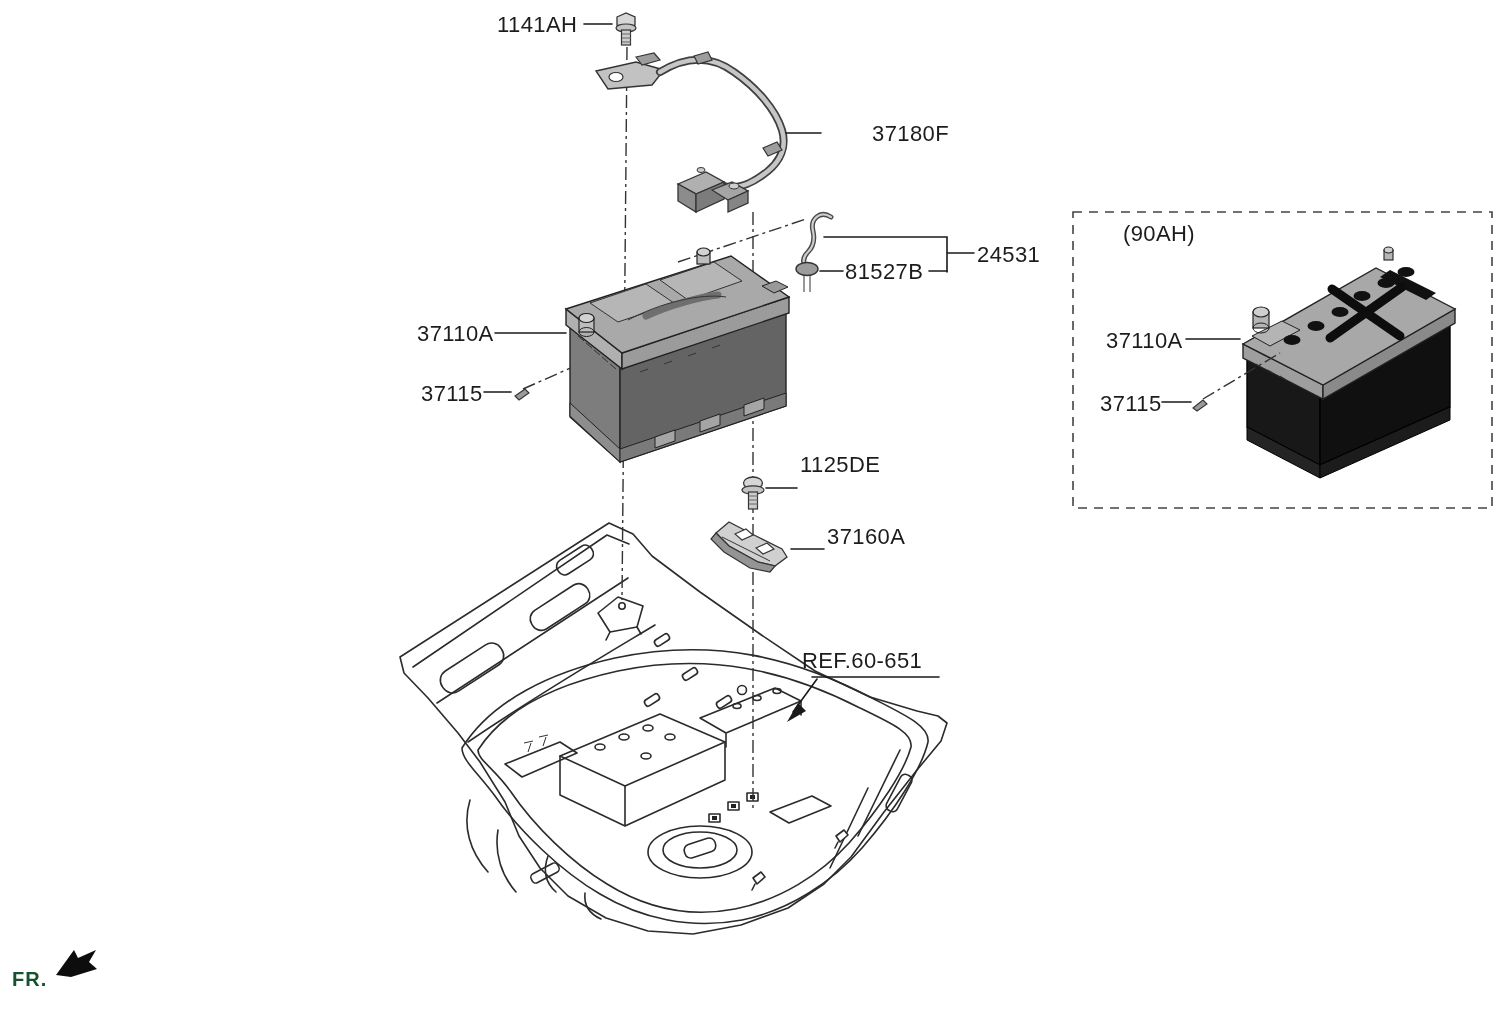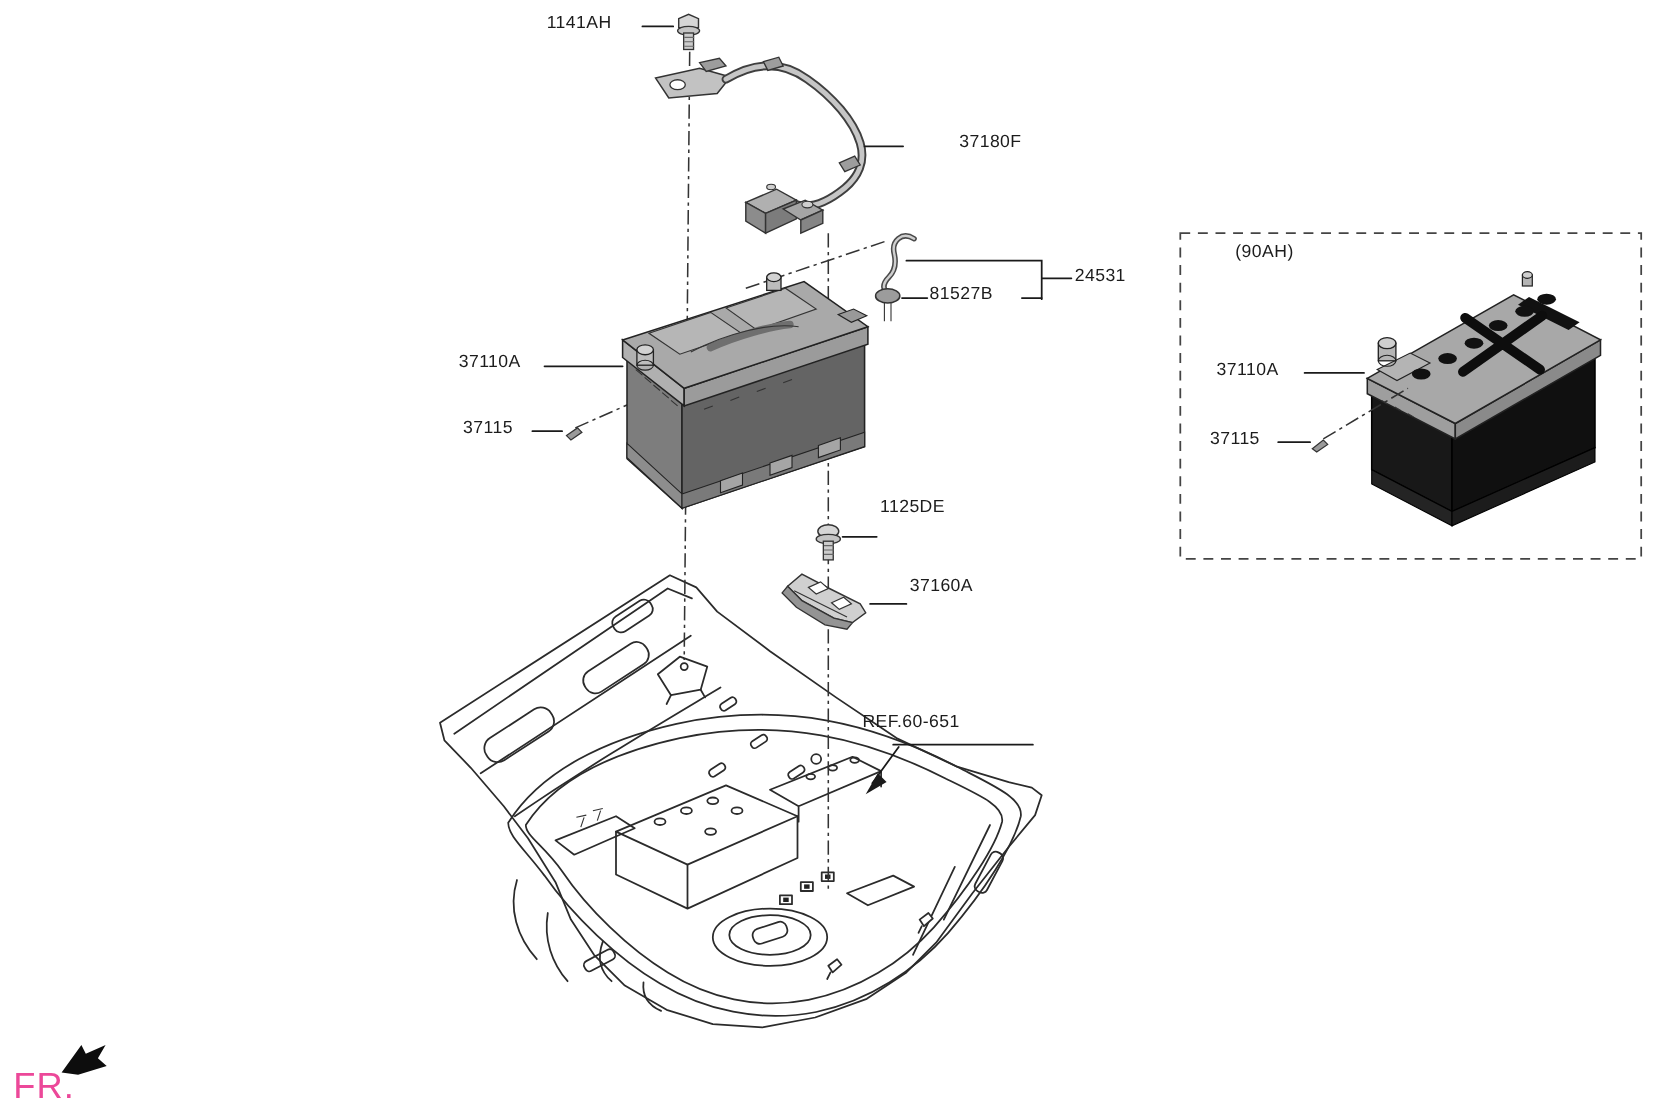--- a/index.html
+++ b/index.html
@@ -11,30 +11,30 @@
     overflow:hidden;
   }
   svg{position:absolute;left:0;top:0;}
   .ln{fill:none;stroke:#2b2b2b;stroke-width:1.6;stroke-linejoin:round;stroke-linecap:round;}
   .lnw{fill:#ffffff;stroke:#2b2b2b;stroke-width:1.6;stroke-linejoin:round;stroke-linecap:round;}
   .ld{stroke:#1a1a1a;stroke-width:1.6;fill:none;stroke-linecap:round;}
   .dd{stroke:#333333;stroke-width:1.4;fill:none;stroke-dasharray:13 4 3 4;}
   .thin{fill:none;stroke:#333;stroke-width:1;}
   .lbl{
     position:absolute;
-    font-size:16px;
+    font-size:22px;
     color:#1c1c1c;
     white-space:nowrap;
     letter-spacing:0.4px;
   }
   .lbl-fr{
     position:absolute;
-    font-size:33px;
-    font-weight:normal;
-    color:#ec4899;
+    font-size:20px;
+    font-weight:bold;
+    color:#14532d;
     letter-spacing:1px;
   }
 </style>
 </head>
 <body>
 
 <div class="canvas">
 
 <svg width="1507" height="1010" viewBox="0 0 1507 1010">
 
@@ -250,19 +250,19 @@
 </svg>
 
 <div class="lbl" style="left:497px;top:12px">1141AH</div>
 <div class="lbl" style="left:872px;top:121px">37180F</div>
 <div class="lbl" style="left:845px;top:259px">81527B</div>
 <div class="lbl" style="left:977px;top:242px">24531</div>
 <div class="lbl" style="left:417px;top:321px">37110A</div>
 <div class="lbl" style="left:421px;top:381px">37115</div>
 <div class="lbl" style="left:800px;top:452px">1125DE</div>
 <div class="lbl" style="left:827px;top:524px">37160A</div>
-<div class="lbl" style="left:784px;top:648px">REF.60-651</div>
+<div class="lbl" style="left:802px;top:648px">REF.60-651</div>
 <div class="lbl" style="left:1123px;top:221px">(90AH)</div>
 <div class="lbl" style="left:1106px;top:328px">37110A</div>
 <div class="lbl" style="left:1100px;top:391px">37115</div>
 <div class="lbl-fr" style="left:12px;top:968px">FR.</div>
 
 </div>
 
 </body></html>

